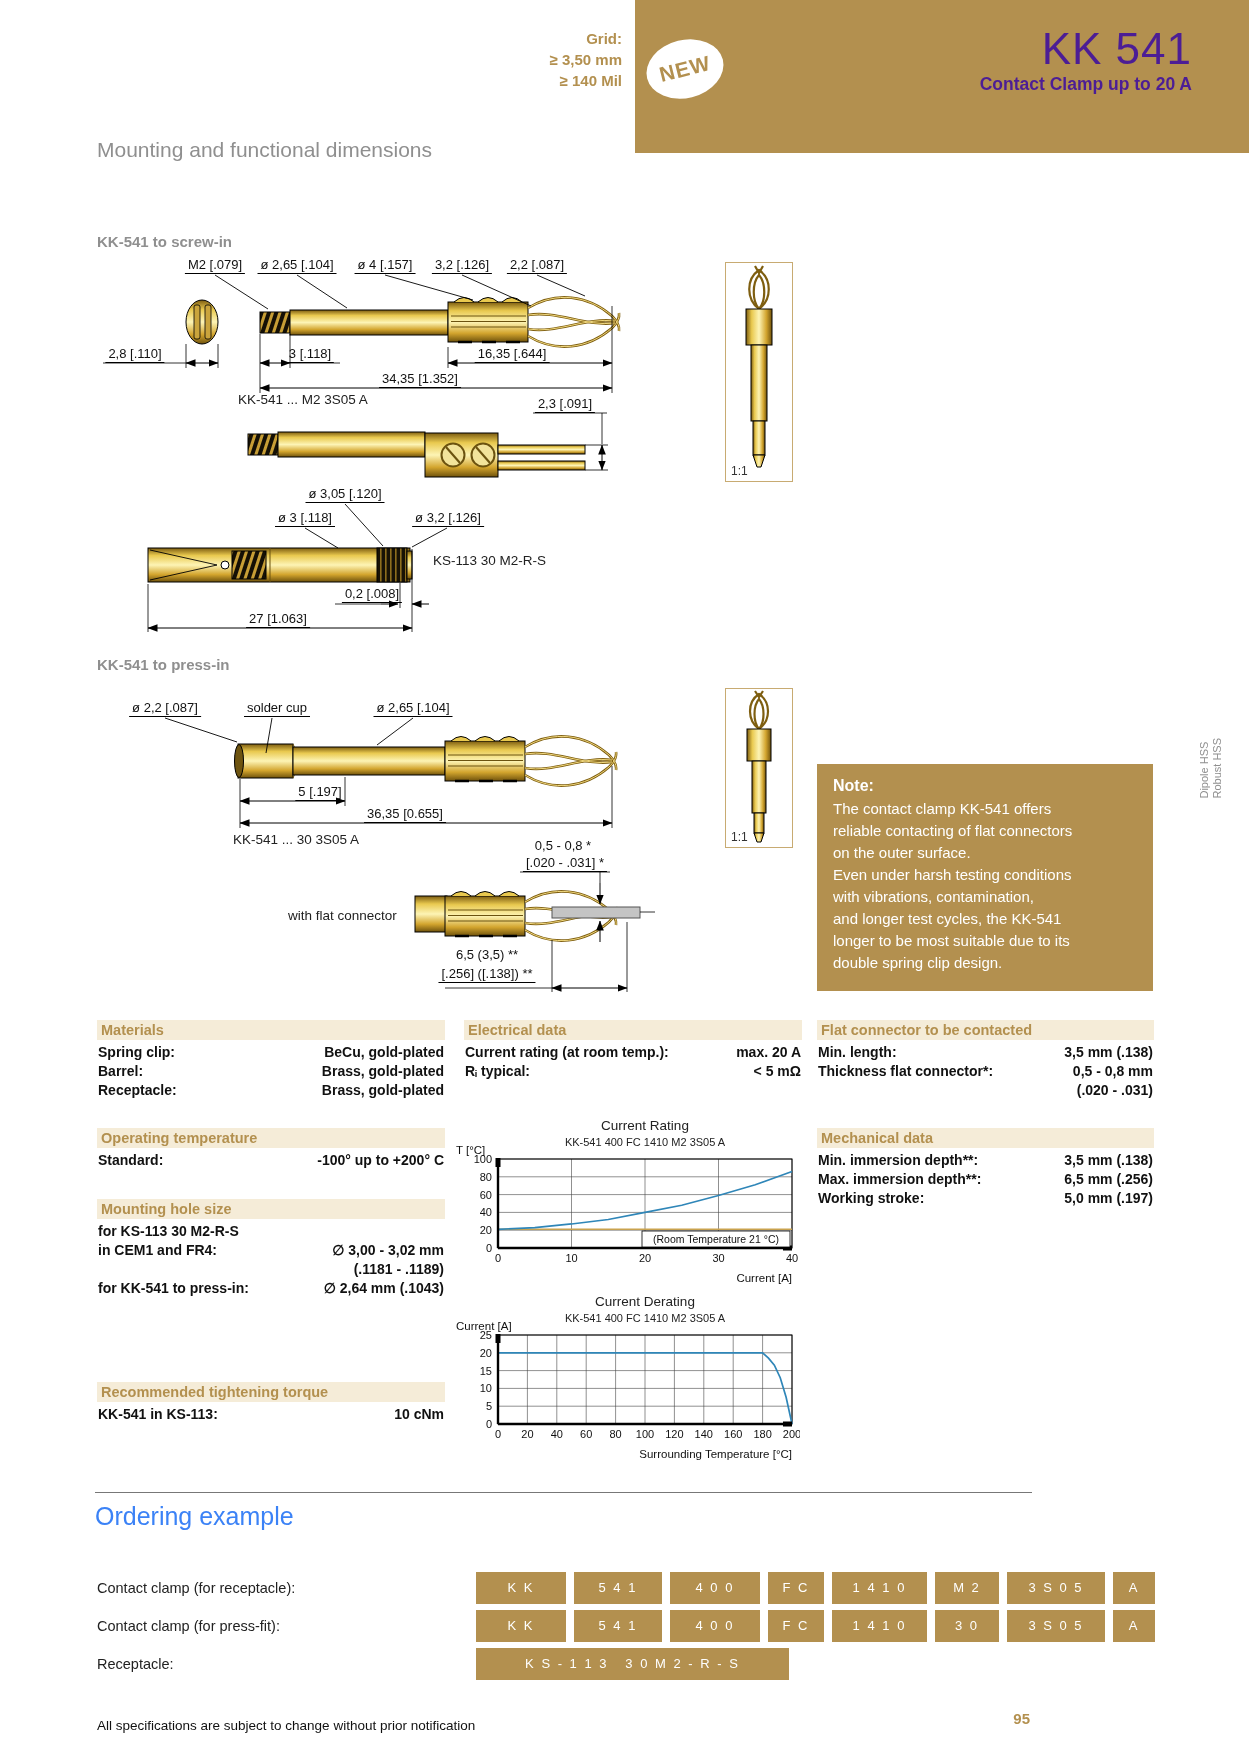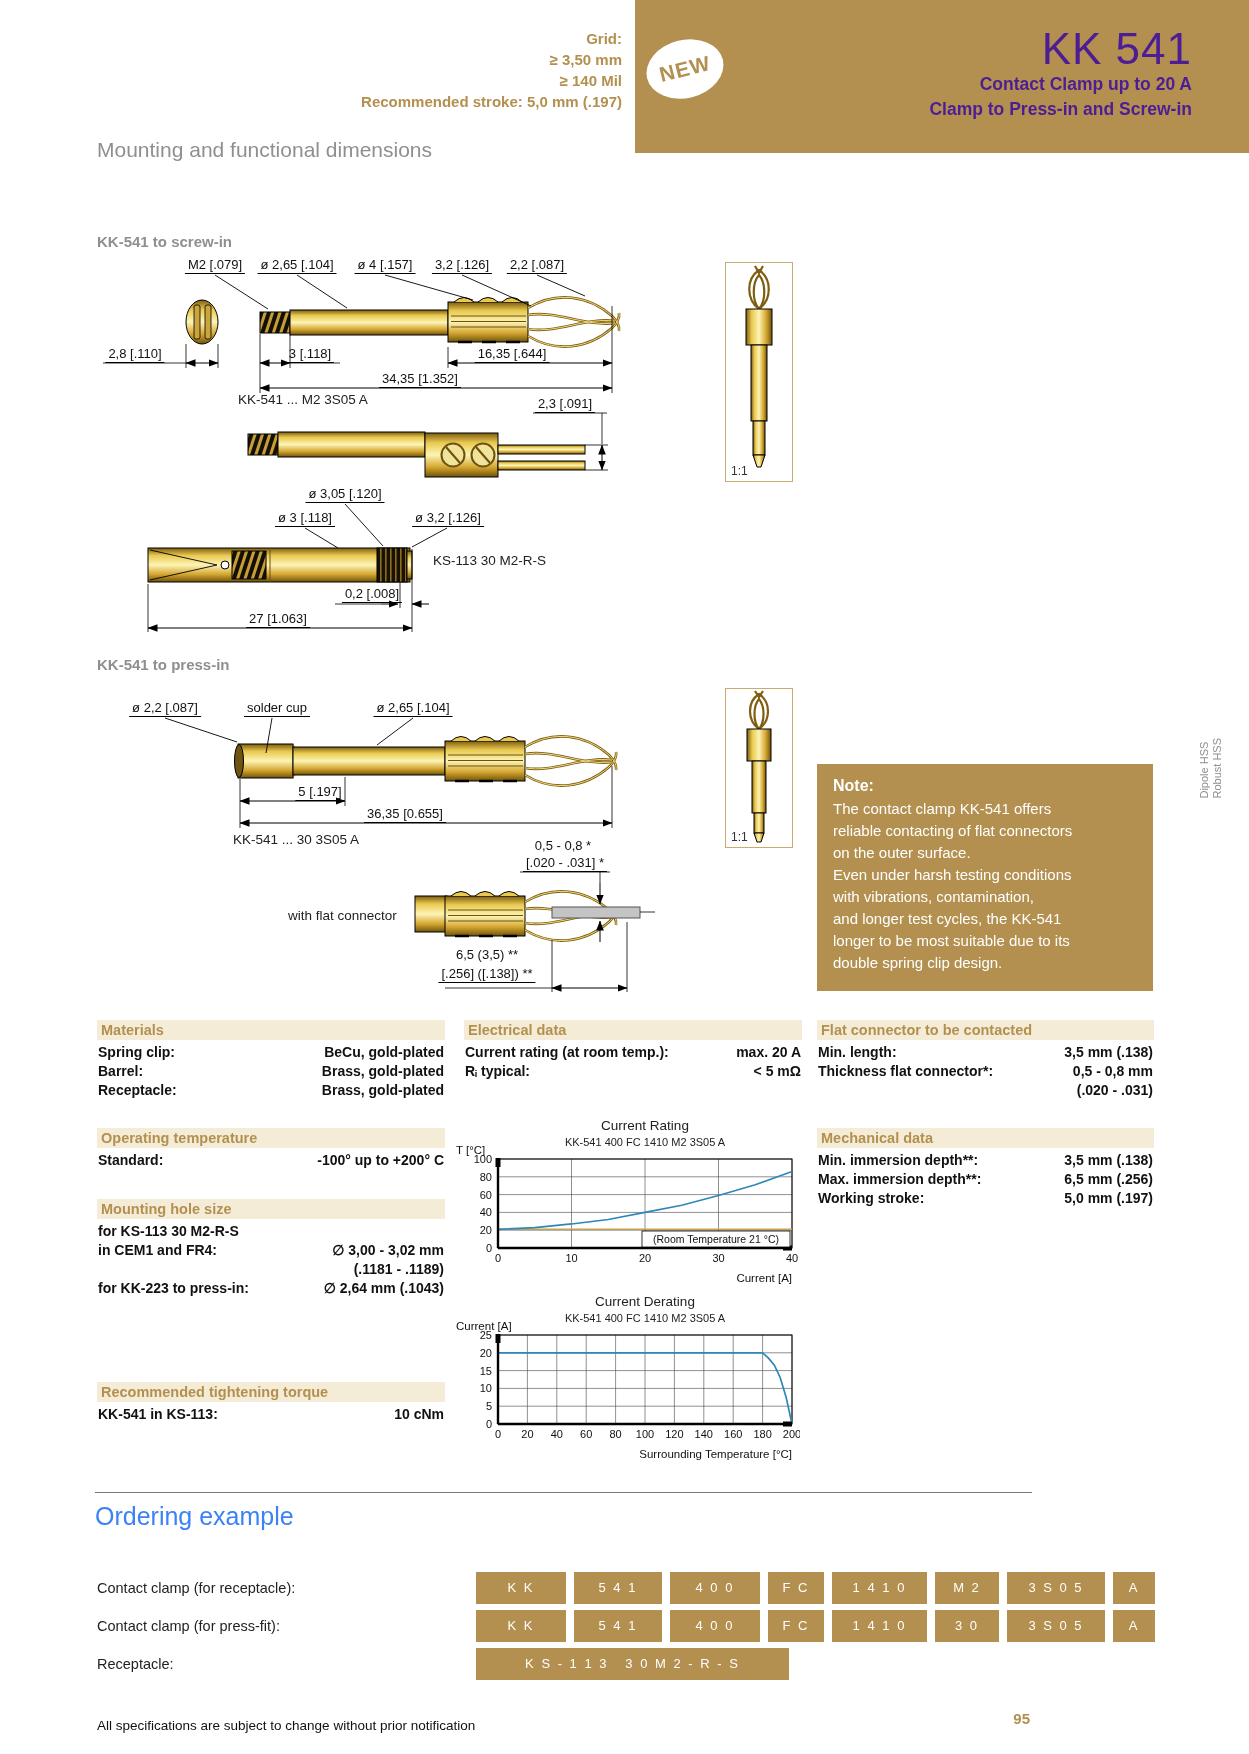--- a/index.html
+++ b/index.html
@@ -68,26 +68,24 @@
 </style>
 </head>
 <body>
 
 <div class="page">
 
   <div class="hdr-specs" id="hdrSpecs">
       <div>Grid:</div>
       <div>≥ 3,50 mm</div>
       <div>≥ 140 Mil</div>
-      <div>Recommended stroke: 5,0 mm (.197)</div>
     </div>
   <div class="hdr-block">
     <div class="hdr-title">KK 541</div>
     <div class="hdr-sub">Contact Clamp up to 20 A</div>
-    <div class="hdr-sub">Clamp to Press-in and Screw-in</div>
   </div>
   <div class="new-badge">
     <span>NEW</span>
   </div>
 
   <h1 class="sec-title">Mounting and functional dimensions</h1>
   <h2 class="draw-h" id="hScrew">KK-541 to screw-in</h2>
   <h2 class="draw-h" id="hPress">KK-541 to press-in</h2>
 
   <svg id="drawSvg" width="710" height="790" viewBox="0 0 710 790">
@@ -384,21 +382,21 @@
       </div>
       <div class="spr">
         <span>in CEM1 and FR4:</span>
         <span>∅ 3,00 - 3,02 mm</span>
       </div>
       <div class="spr">
         <span></span>
         <span>(.1181 - .1189)</span>
       </div>
       <div class="spr">
-        <span>for KK-223 to press-in:</span>
+        <span>for KK-541 to press-in:</span>
         <span>∅ 2,64 mm (.1043)</span>
       </div>
     </div>
   <div class="spec" id="sec-mechanical">
       <div class="sph">Mechanical data</div>
       <div class="spr">
         <span>Min. immersion depth**:</span>
         <span>3,5 mm (.138)</span>
       </div>
       <div class="spr">

